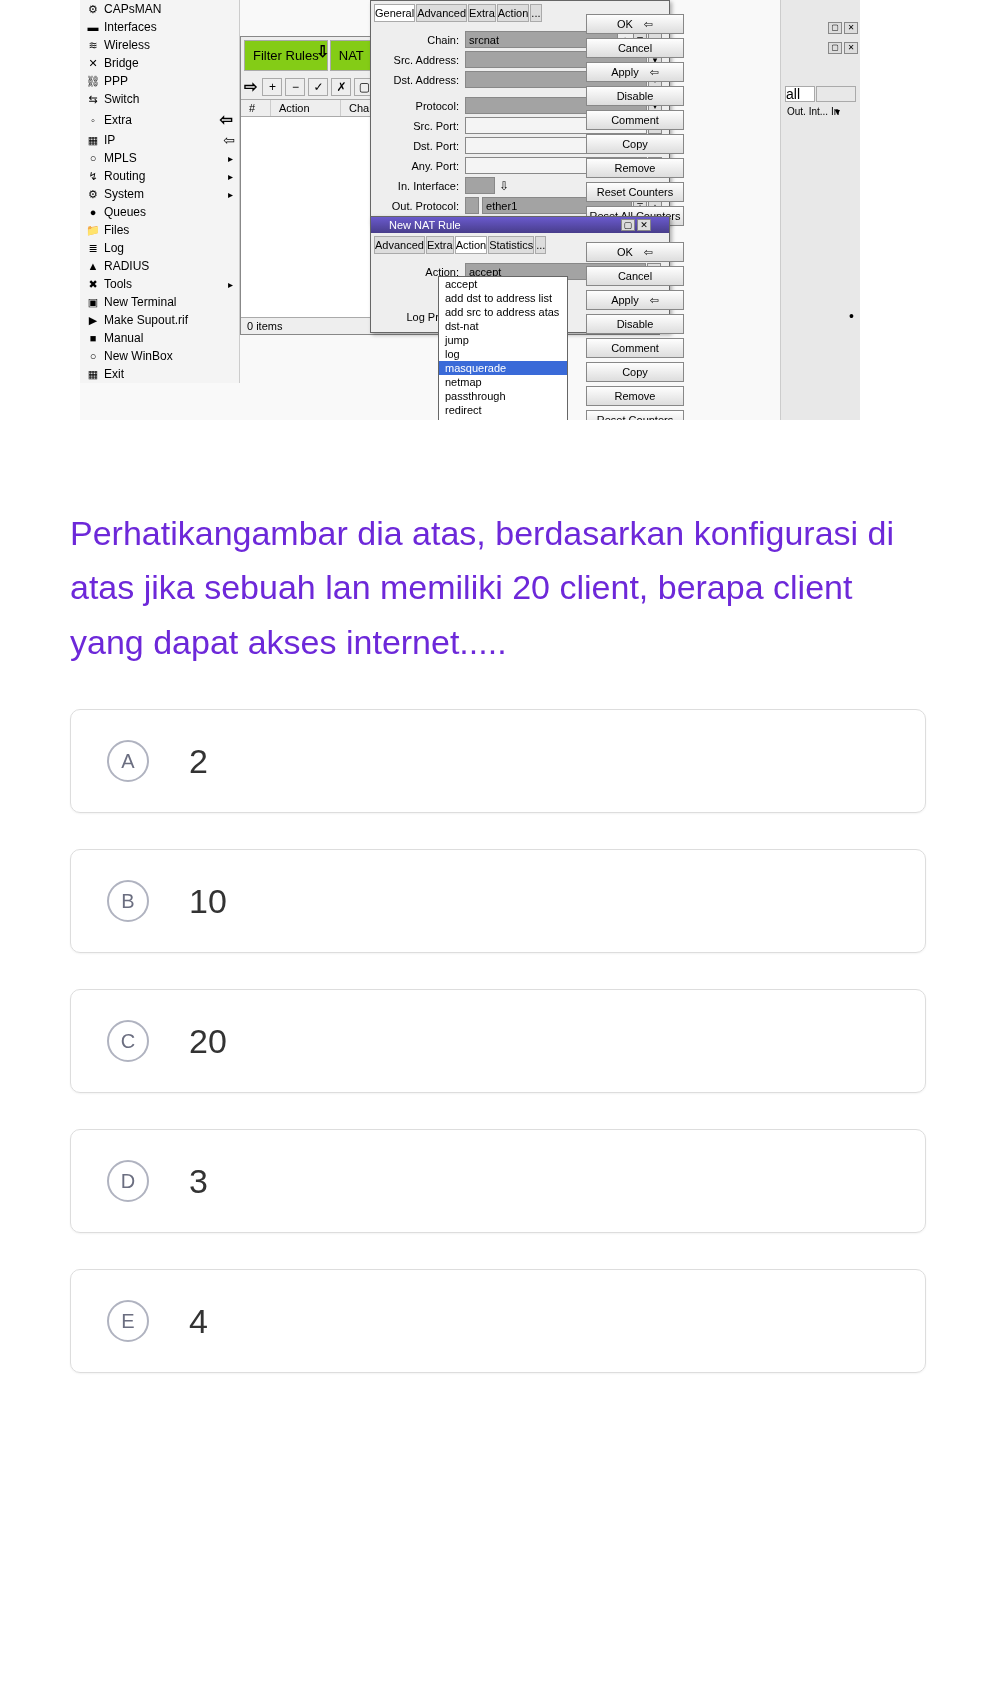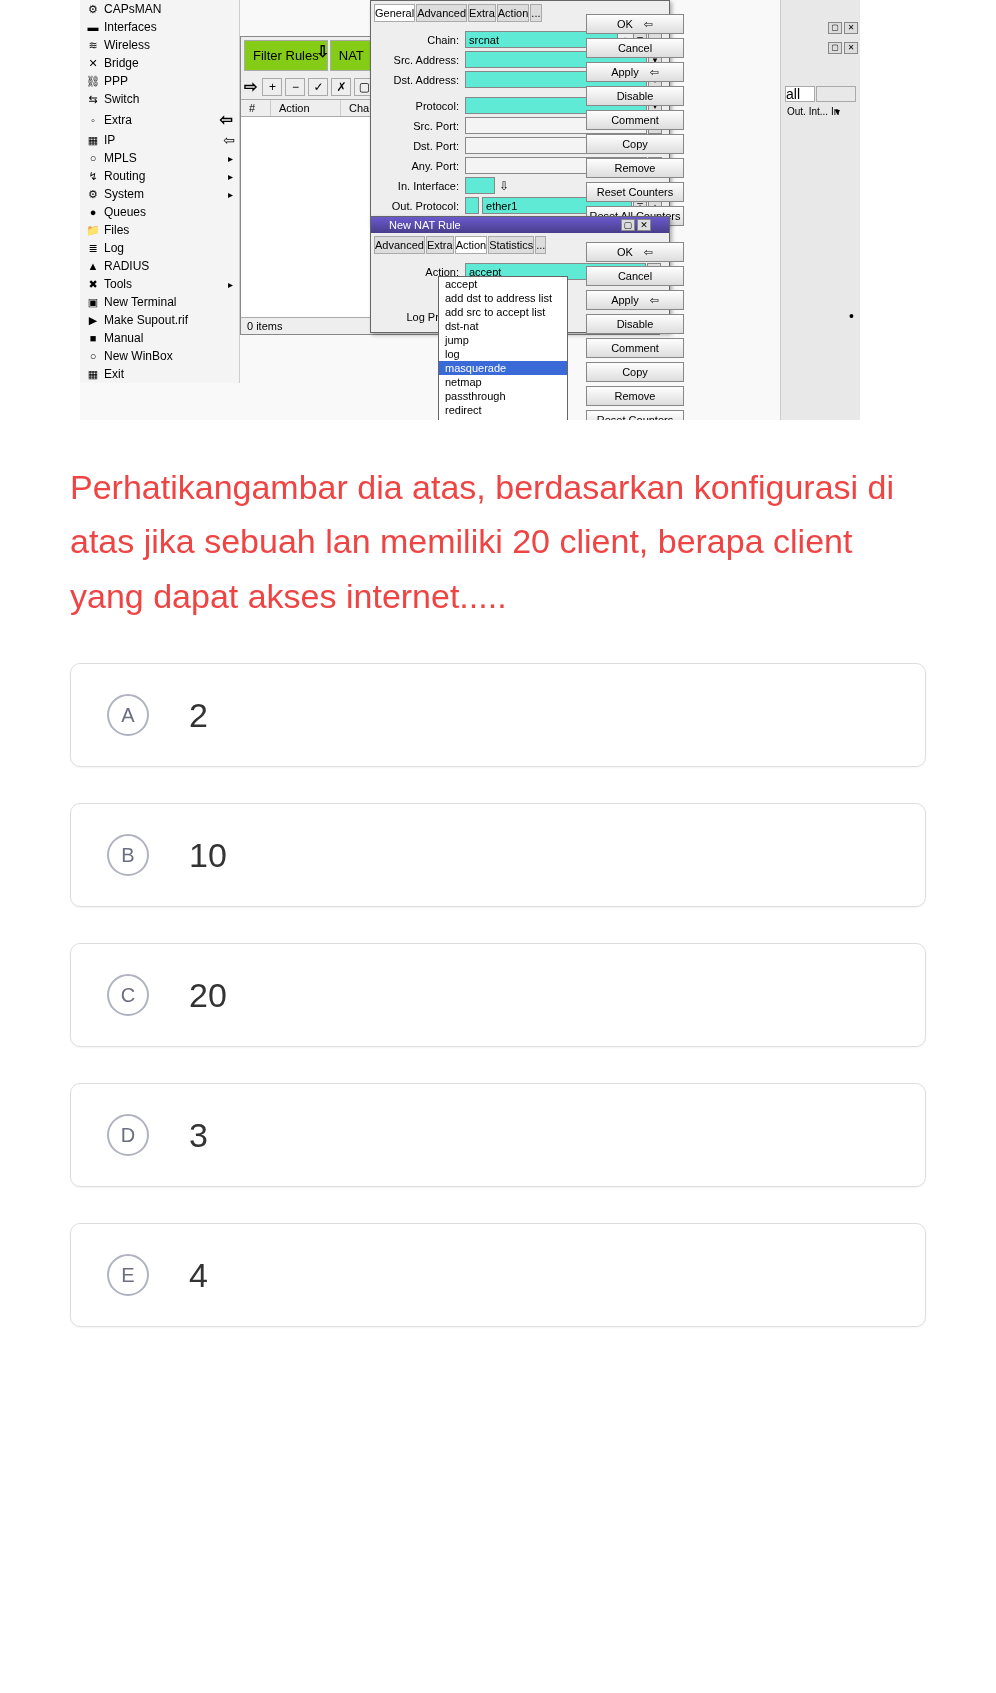--- a/index.html
+++ b/index.html
@@ -33,33 +33,33 @@
   .dialog-title { background: linear-gradient(#6a5acd, #483d8b); color: #fff; padding: 2px 18px; font-size: 11px; display: flex; justify-content: space-between; align-items: flex-end; }
   .dialog-title-controls { display: flex; gap: 2px; }
   .dialog-title-controls span { width: 14px; height: 12px; background: #ddd; border: 1px solid #888; display: inline-flex; align-items: center; justify-content: center; font-size: 9px; color: #000; cursor: pointer; }
   .dialog-tabs { display: flex; gap: 1px; padding: 3px; background: #eee; }
   .dialog-tab { padding: 2px 0; background: #ddd; border: 1px solid #aaa; font-size: 11px; cursor: pointer; }
   .dialog-tab.active { background: #fff; }
   .dialog-body { display: flex; }
   .dialog-form { flex: 1; padding: 6px 8px; }
   .form-row { display: flex; align-items: center; margin-bottom: 3px; }
   .form-row label { width: 86px; text-align: right; padding-right: 6px; font-size: 11px; }
-  .form-row input, .form-row select { flex: 1; height: 17px; border: 1px solid #888; font-size: 11px; padding: 0 3px; background: #5eead4; }
+  .form-row input, .form-row select { flex: 1; height: 17px; border: 1px solid #888; font-size: 11px; padding: 0 3px; background: #a3a3a3; }
   .form-row .dd { width: 14px; height: 17px; border: 1px solid #888; background: #ddd; margin-left: 1px; display: inline-flex; align-items: center; justify-content: center; font-size: 9px; cursor: pointer; }
   .dialog-buttons { width: 110px; padding: 6px; display: flex; flex-direction: column; gap: 4px; }
   .dialog-buttons button { height: 20px; font-size: 11px; background: linear-gradient(#fefefe,#ddd); border: 1px solid #888; cursor: pointer; display: flex; align-items: center; justify-content: center; gap: 11px; }
   
   
   .dropdown-list { position: absolute; background: #fff; border: 1px solid #666; font-size: 11px; z-index: 100; width: 130px; }
   .dropdown-list div { padding: 1px 6px; cursor: pointer; }
   .dropdown-list div.selected { background: #3a6ad8; color: #fff; }
   
   
   .question { padding: 40px 70px 20px 70px; }
-  .question p { font-size: 34px; color: #ef4444; line-height: 1.6; }
+  .question p { font-size: 34px; color: #6d28d9; line-height: 1.6; margin-top: 46px; }
   
   
   .options { padding: 20px 70px; display: flex; flex-direction: column; gap: 36px; }
   .option { border: 1px solid #ddd; border-radius: 10px; padding: 30px 36px; display: flex; align-items: center; gap: 40px; cursor: pointer; box-shadow: 0 1px 2px rgba(0,0,0,0.05); }
   .option-letter { width: 42px; height: 42px; border: 2px solid #b0b3c0; border-radius: 50%; display: flex; align-items: center; justify-content: center; font-size: 20px; color: #6b6e80; }
   .option-text { font-size: 34px; color: #333; }
   
   
   .right-gray { position: absolute; right: 0; top: 0; width: 80px; height: 420px; background: #e8e8e8; border-left: 1px solid #ccc; font-size: 10px; }
   .right-gray .wc { position: absolute; top: 22px; right: 2px; display: flex; gap: 2px; }
@@ -295,21 +295,21 @@
         <div class="form-row">
             <label>Log Prefix:</label>
           </div>
       </div>
     </div>
   </div>
 
   <div class="dropdown-list" style="left:358px; top:276px;">
     <div>accept</div>
     <div>add dst to address list</div>
-    <div>add src to accept list</div>
+    <div>add src to address atas</div>
     <div>dst-nat</div>
     <div>jump</div>
     <div>log</div>
     <div class="selected">masquerade</div>
     <div>netmap</div>
     <div>passthrough</div>
     <div>redirect</div>
     <div>return</div>
 
   </div>

